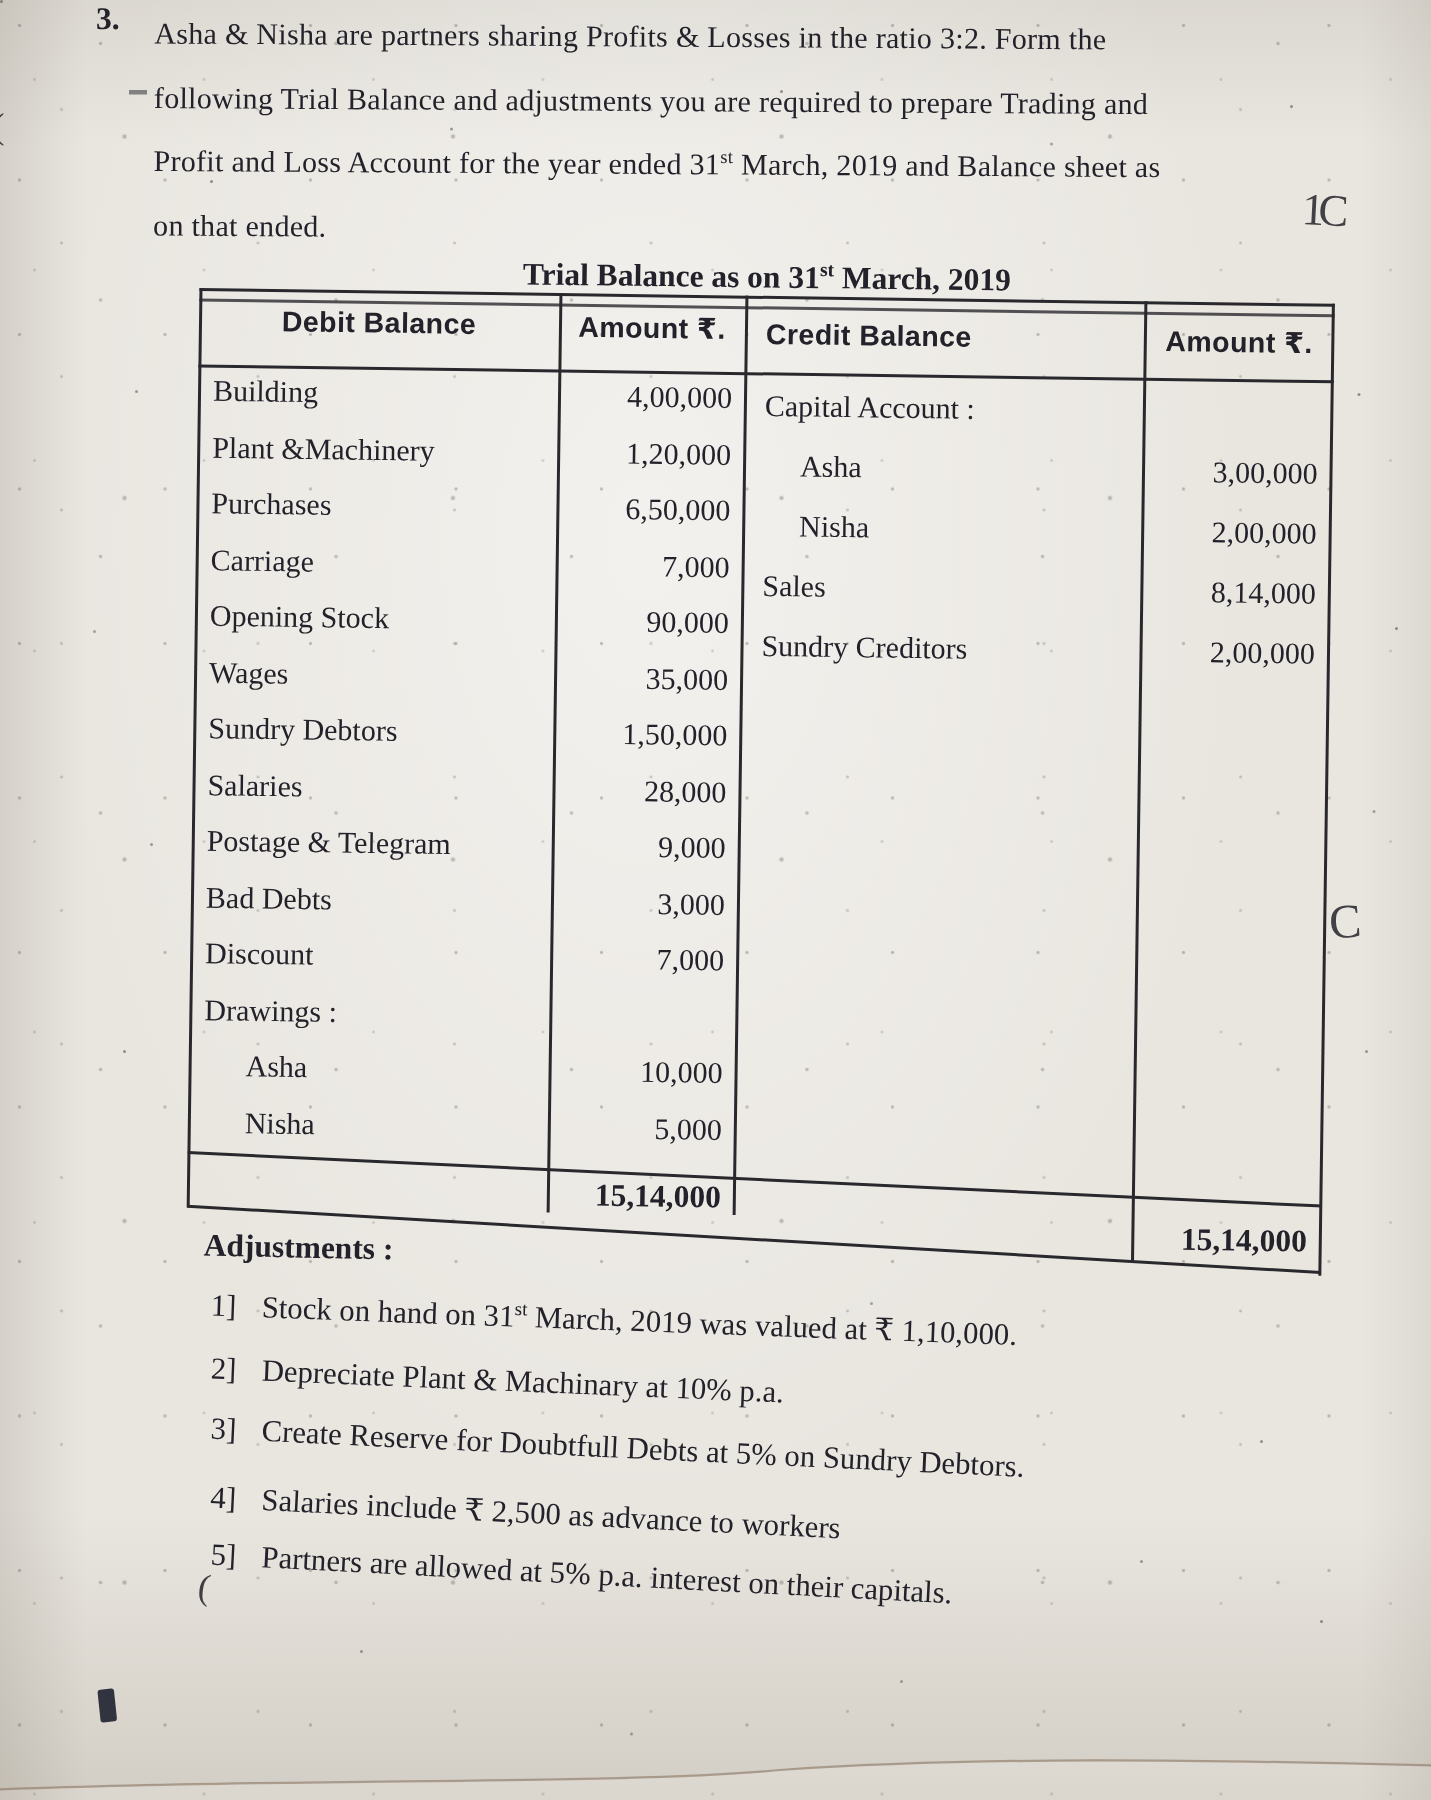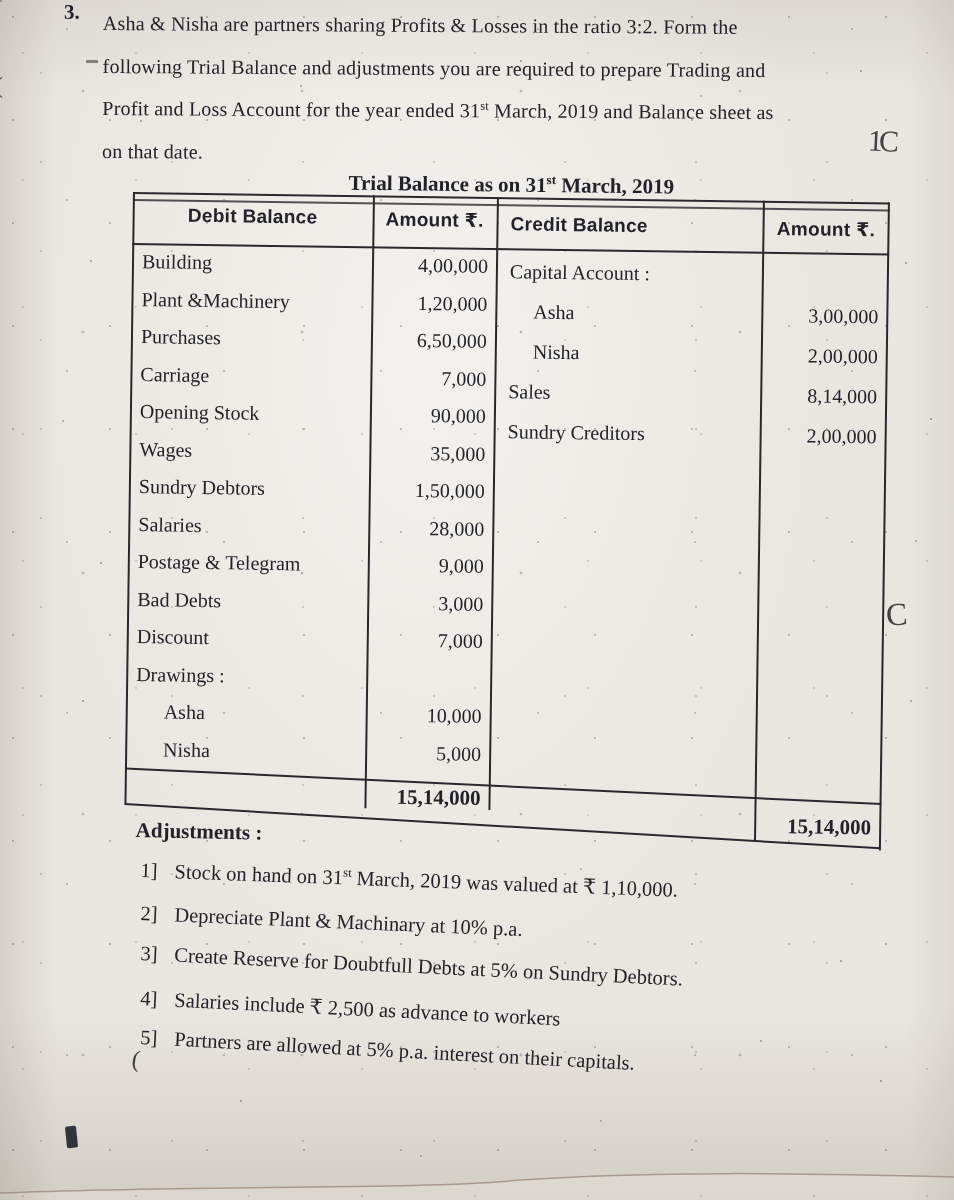--- a/index.html
+++ b/index.html
@@ -96,21 +96,21 @@
 </head>
 <body>
 
 <div class="page">
 
   <div class="z qnum">3.</div>
   <div class="z qtext">
     <div class="qline"><span>Asha &amp; Nisha are partners sharing Profits &amp; Losses in the ratio 3:2. Form the</span><sup></sup><span></span></div>
     <div class="qline"><span>following Trial Balance and adjustments you are required to prepare Trading and</span><sup></sup><span></span></div>
     <div class="qline"><span>Profit and Loss Account for the year ended 31</span><sup>st</sup><span> March, 2019 and Balance sheet as</span></div>
-    <div class="qline"><span>on that date.</span><sup></sup><span></span></div>
+    <div class="qline"><span>on that ended.</span><sup></sup><span></span></div>
   </div>
 
   <div class="z tb-title"><span>Trial Balance as on 31</span><sup>st</sup><span> March, 2019</span></div>
 
   <div class="z tbl">
 
     <div class="hl" style="top:0;"></div>
     <div class="hl" style="top:7px;height:1.5px;opacity:.8;"></div>
     <div class="hl" style="top:51px;"></div>
     <div class="hl" style="top:588px;transform:rotate(1.9deg);"></div>

